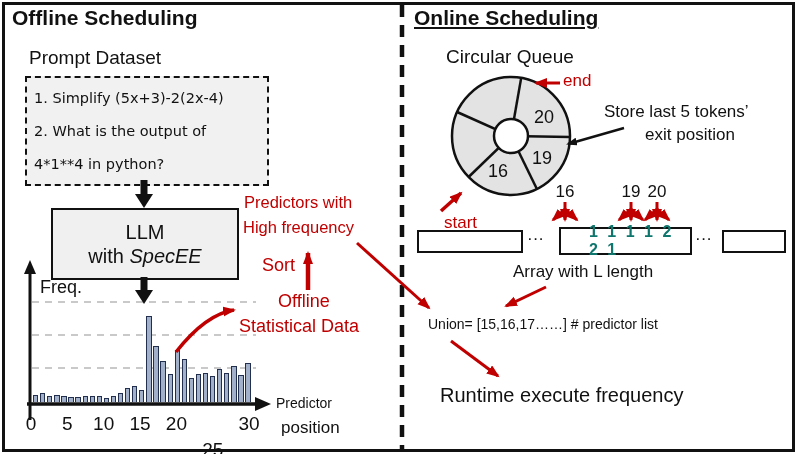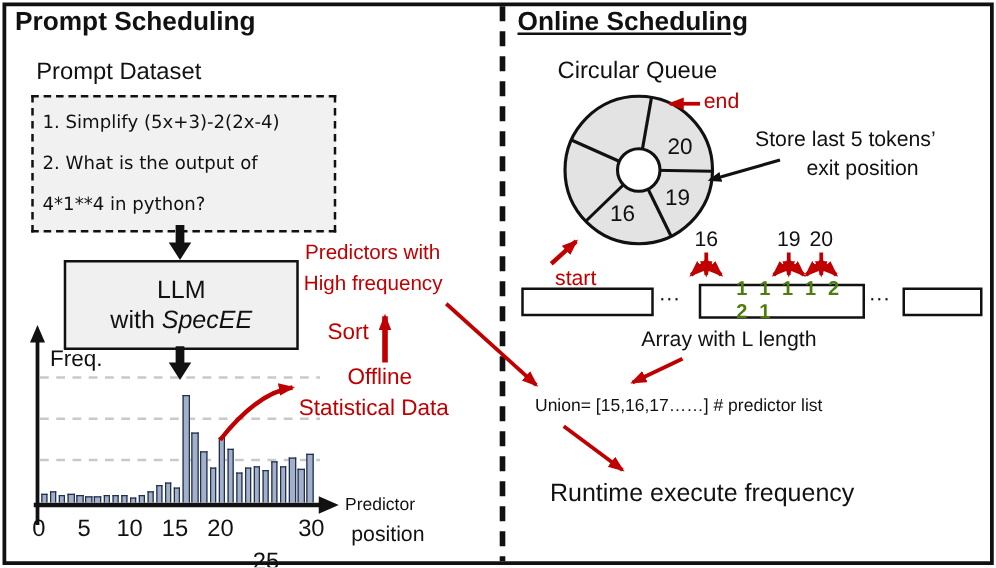--- a/index.html
+++ b/index.html
@@ -14,21 +14,21 @@
   #prompt-box{left:25px;top:76px;width:233px;height:102px;background:#f1f1f1;
               border:2.5px dashed #111;z-index:4;box-sizing:content-box;
               font-family:"DejaVu Sans",sans-serif;font-size:14.5px;
               padding:4px 0 0 7px;}
   #prompt-box .pline{height:33px;line-height:33px;}
   #llm-box{left:51px;top:208px;width:184px;height:68px;background:#f0f0f0;
            border:2.5px solid #111;z-index:4;display:flex;flex-direction:column;
            justify-content:center;align-items:center;font-size:20px;line-height:24px;}
   .arr-box{background:#fff;border:2px solid #111;z-index:4;box-sizing:border-box;}
   #array-box-mid{border-width:2.5px;display:flex;align-items:center;justify-content:center;}
-  #array-cells{color:#4d7c0f;font-size:16px;letter-spacing:2.5px;font-weight:bold;margin-left:28px;}
+  #array-cells{color:#0f766e;font-size:16px;letter-spacing:2.5px;font-weight:bold;margin-left:28px;}
   #bars-layer{left:0;top:0;width:797px;height:402px;z-index:4;pointer-events:none;}
   .hbar{position:absolute;bottom:0;width:5.3px;box-sizing:border-box;
         background:#a2b1c9;border:1.5px solid #232f4e;border-bottom:none;}
   #ticks-layer{left:0;top:0;width:797px;height:454px;z-index:8;pointer-events:none;}
   .xtick{position:absolute;top:413px;transform:translateX(-50%);font-size:19px;color:#111;}
   svg{position:absolute;left:0;top:0;}
   #svg-under{z-index:3;}
   #svg-over{z-index:6;}
 </style>
 </head>
@@ -37,21 +37,21 @@
 <div id="canvas">
 
   <div id="frame" class="abs"></div>
 
   <svg id="svg-under" width="797" height="454">
     <line x1="32" y1="302" x2="256" y2="302" stroke="#c9c9c9" stroke-width="2" stroke-dasharray="7,6"></line>
     <line x1="32" y1="335" x2="256" y2="335" stroke="#c9c9c9" stroke-width="2" stroke-dasharray="7,6"></line>
     <line x1="32" y1="368" x2="256" y2="368" stroke="#c9c9c9" stroke-width="2" stroke-dasharray="7,6"></line>
   </svg>
 
-  <div class="abs txt bold" style="left:12px;top:6px;font-size:21px;">Prompt Scheduling</div>
+  <div class="abs txt bold" style="left:12px;top:6px;font-size:21px;">Offline Scheduling</div>
   <div class="abs txt" style="left:29px;top:47px;font-size:19px;">Prompt Dataset</div>
 
   <div id="prompt-box" class="abs">
     <div class="pline">1. Simplify (5x+3)-2(2x-4)</div>
     <div class="pline">2. What is the output of</div>
     <div class="pline">4*1**4 in python?</div>
   </div>
 
   <div id="llm-box" class="abs">
     <div>LLM</div>

